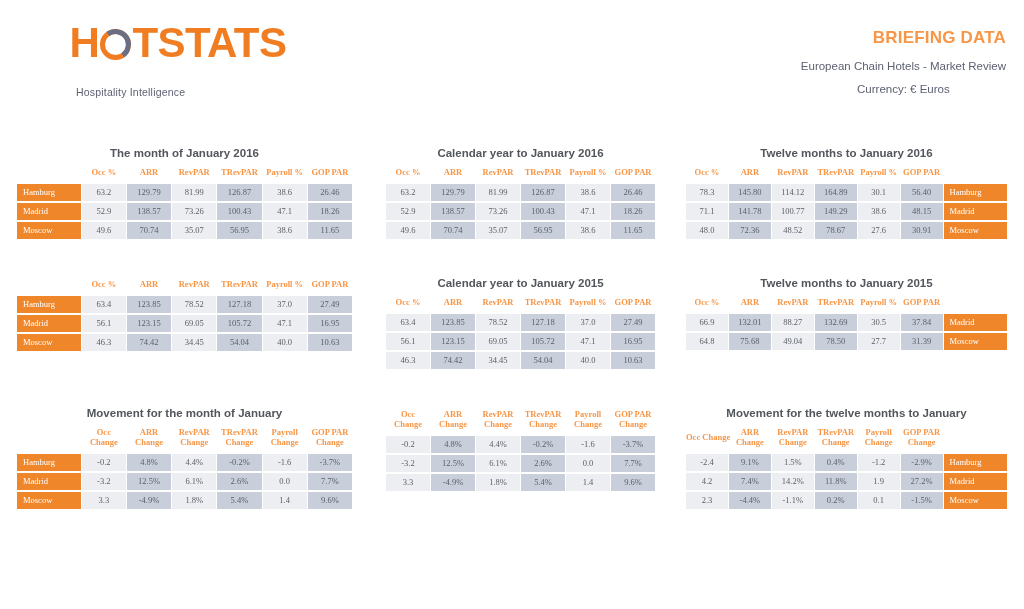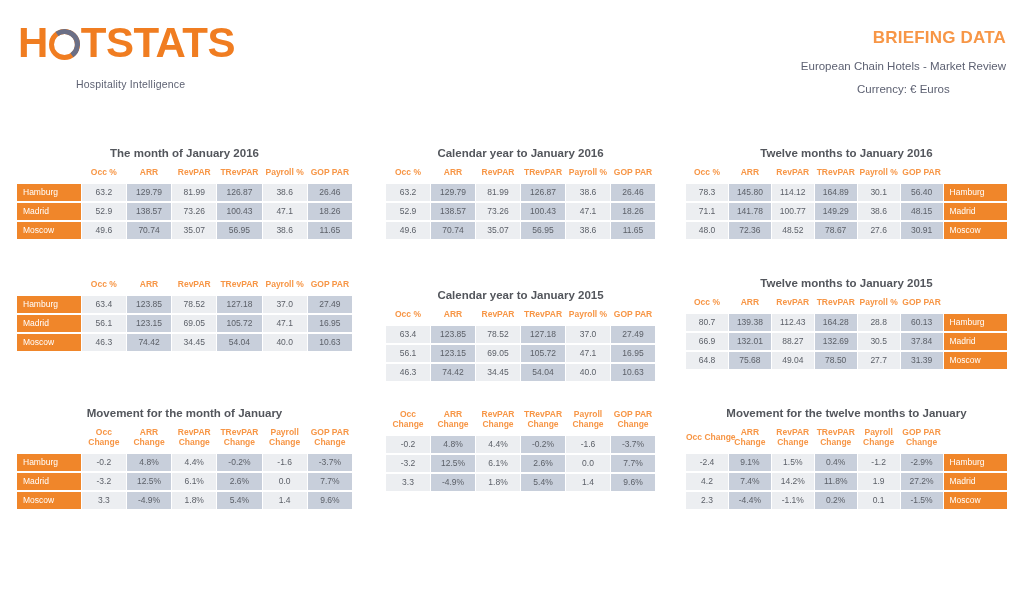--- a/index.html
+++ b/index.html
@@ -27,20 +27,21 @@
     top: 22px;
     width: 320px;
   }
   .logo-word {
     font-size: 42px;
     font-weight: bold;
     letter-spacing: -0.5px;
     line-height: 1;
     color: #f07d21;
     white-space: nowrap;
+    text-align: center;
   }
   .logo-word .o-ring {
     display: inline-block;
     position: relative;
     width: 31px;
     height: 31px;
     vertical-align: -3px;
     margin: 0 1px;
   }
   .logo-word .o-ring::before {
@@ -57,21 +58,21 @@
     left: 0; top: 0;
     width: 31px; height: 31px;
     border-radius: 50%;
     border: 5px solid transparent;
     border-top-color: #6b6f86;
     border-right-color: #6b6f86;
     box-sizing: border-box;
     transform: rotate(10deg);
   }
   .logo-tag {
-    margin-top: 14px;
+    margin-top: 22px;
     margin-left: 58px;
     font-size: 10.5px;
     color: #5d6172;
     letter-spacing: 0.2px;
   }
 
   .header-right {
     position: absolute;
     right: 18px;
     top: 28px;
@@ -111,20 +112,21 @@
     text-align: center;
     margin-bottom: 6px;
     white-space: nowrap;
   }
 
   table.hs {
     border-collapse: separate;
     border-spacing: 1px 2px;
     table-layout: fixed;
     width: 100%;
+    font-family: Liberation Serif, serif;
   }
   table.hs th {
     font-size: 8.5px;
     font-weight: bold;
     color: #f79646;
     text-align: center;
     padding: 1px 0 4px 0;
     background: transparent;
     line-height: 1.15;
     white-space: nowrap;
@@ -383,21 +385,21 @@
               <td>46.3</td>
               <td class="alt">74.42</td>
               <td>34.45</td>
               <td class="alt">54.04</td>
               <td>40.0</td>
               <td class="alt">10.63</td>
             </tr>
           </tbody>
         </table>
       </div>
-      <div class="panel" style="left: 385px; width: 271px; margin-top: 12px;">
+      <div class="panel" style="left: 385px; width: 271px;">
         <div class="panel-title">Calendar year to January 2015</div>
         <table class="hs">
           <colgroup>
             <col style="width: 42px;">
             <col style="width: 42px;">
             <col style="width: 42px;">
             <col style="width: 42px;">
             <col style="width: 42px;">
             <col style="width: 42px;">
           </colgroup>
@@ -457,29 +459,20 @@
               <th>ARR</th>
               <th>RevPAR</th>
               <th>TRevPAR</th>
               <th>Payroll %</th>
               <th>GOP PAR</th>
               <th class="blank"></th>
             </tr>
           </thead>
           <tbody>
             <tr>
-              <td>80.7</td>
-              <td class="alt">139.38</td>
-              <td>112.43</td>
-              <td class="alt">164.28</td>
-              <td>28.8</td>
-              <td class="alt">60.13</td>
-              <td class="rowlabel-right">Hamburg</td>
-            </tr>
-            <tr>
               <td>66.9</td>
               <td class="alt">132.01</td>
               <td>88.27</td>
               <td class="alt">132.69</td>
               <td>30.5</td>
               <td class="alt">37.84</td>
               <td class="rowlabel-right">Madrid</td>
             </tr>
             <tr>
               <td>64.8</td>

